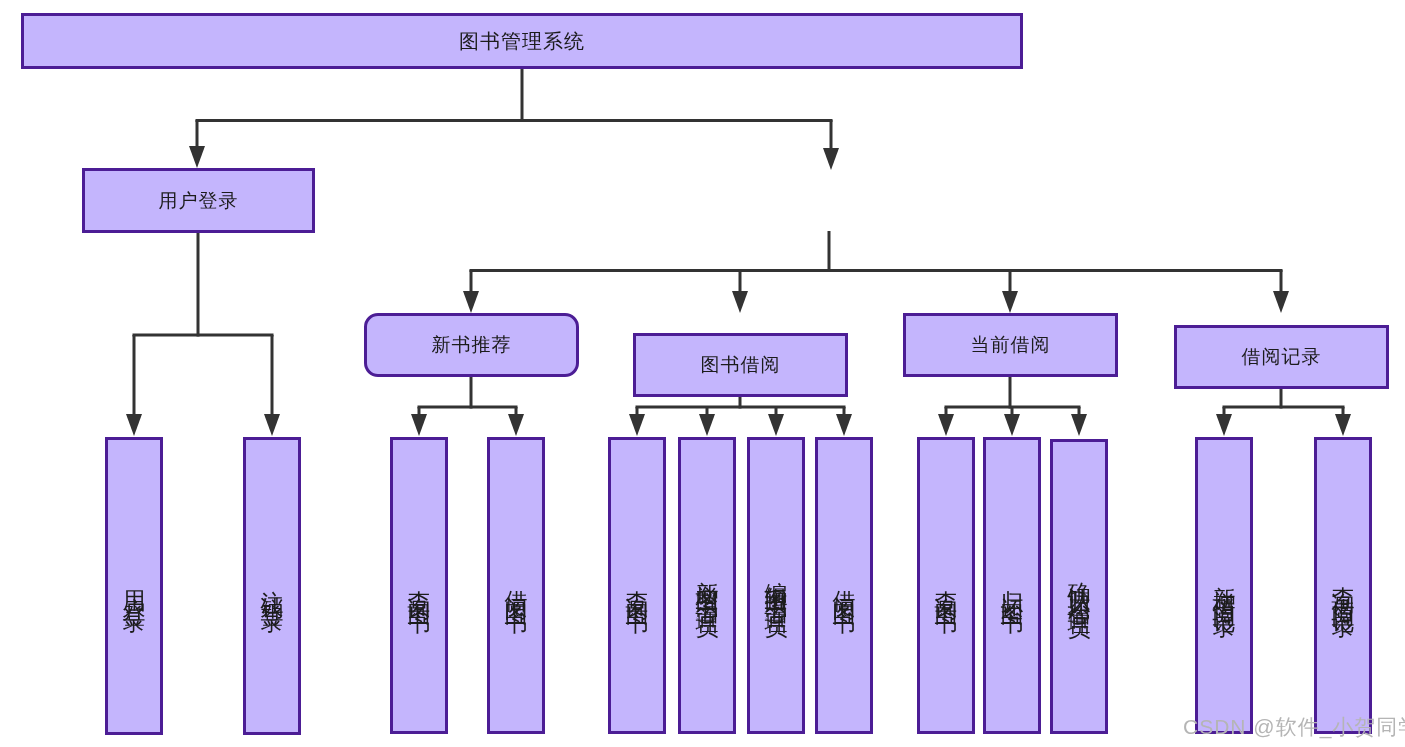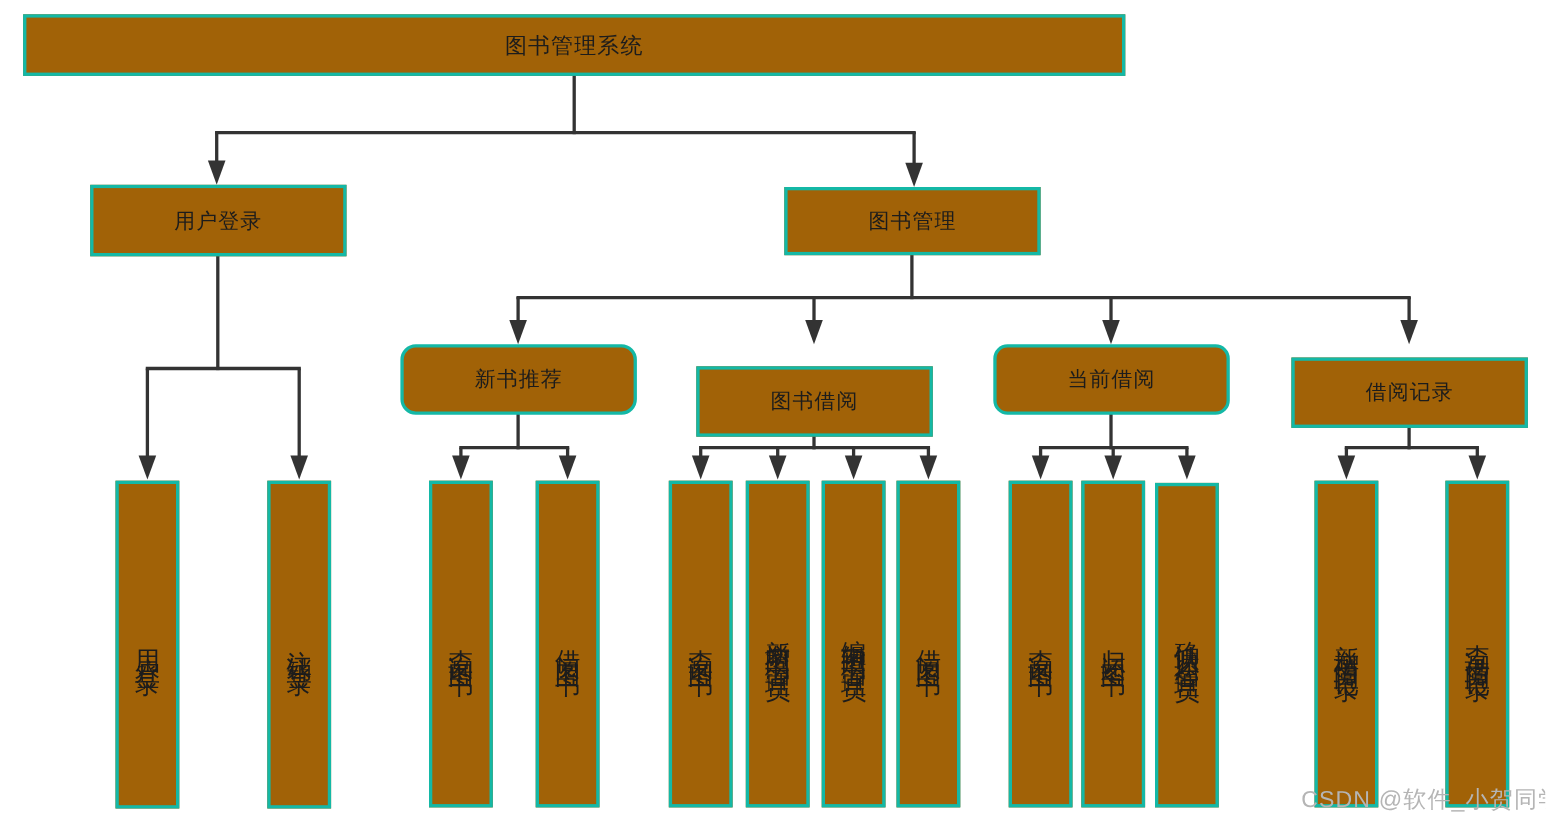--- a/index.html
+++ b/index.html
@@ -17,22 +17,22 @@
   }
   #connectors {
     position: absolute;
     left: 0;
     top: 0;
     z-index: 0;
   }
   .box {
     position: absolute;
     box-sizing: border-box;
-    border: 3px solid #14b8a6;
-    background: #a16207;
+    border: 3px solid #4c1d95;
+    background: #c4b5fd;
     display: flex;
     align-items: center;
     justify-content: center;
     z-index: 1;
     font-family: Liberation Serif, serif;
   }
   .h-label {
     font-size: 19px;
     color: #1c1c1c;
     letter-spacing: 1px;
@@ -131,31 +131,28 @@
     </g>
   </svg>
 
   <div class="box" style="left:21px; top:13px; width:1002px; height:56px;">
     <span class="h-label root-label">图书管理系统</span>
   </div>
 
   <div class="box" style="left:82px; top:168px; width:233px; height:65px;">
     <span class="h-label">用户登录</span>
   </div>
-  <div class="box" style="left:713px; top:170px; width:233px; height:62px;">
-    <span class="h-label">图书管理</span>
-  </div>
 
   <div class="box" style="left:364px; top:313px; width:215px; height:64px;border-radius:14px;">
     <span class="h-label">新书推荐</span>
   </div>
   <div class="box" style="left:633px; top:313px; width:215px; height:64px;margin-top:20px;">
     <span class="h-label">图书借阅</span>
   </div>
-  <div class="box" style="left:903px; top:313px; width:215px; height:64px;border-radius:13px;">
+  <div class="box" style="left:903px; top:313px; width:215px; height:64px;">
     <span class="h-label">当前借阅</span>
   </div>
   <div class="box" style="left:1174px; top:313px; width:215px; height:64px;margin-top:12px;">
     <span class="h-label">借阅记录</span>
   </div>
 
   <div class="box" style="left:105px; top:437px; width:58px; height:298px;">
     <span class="v-label">用户登录</span>
   </div>
   <div class="box" style="left:243px; top:437px; width:58px; height:298px;">

